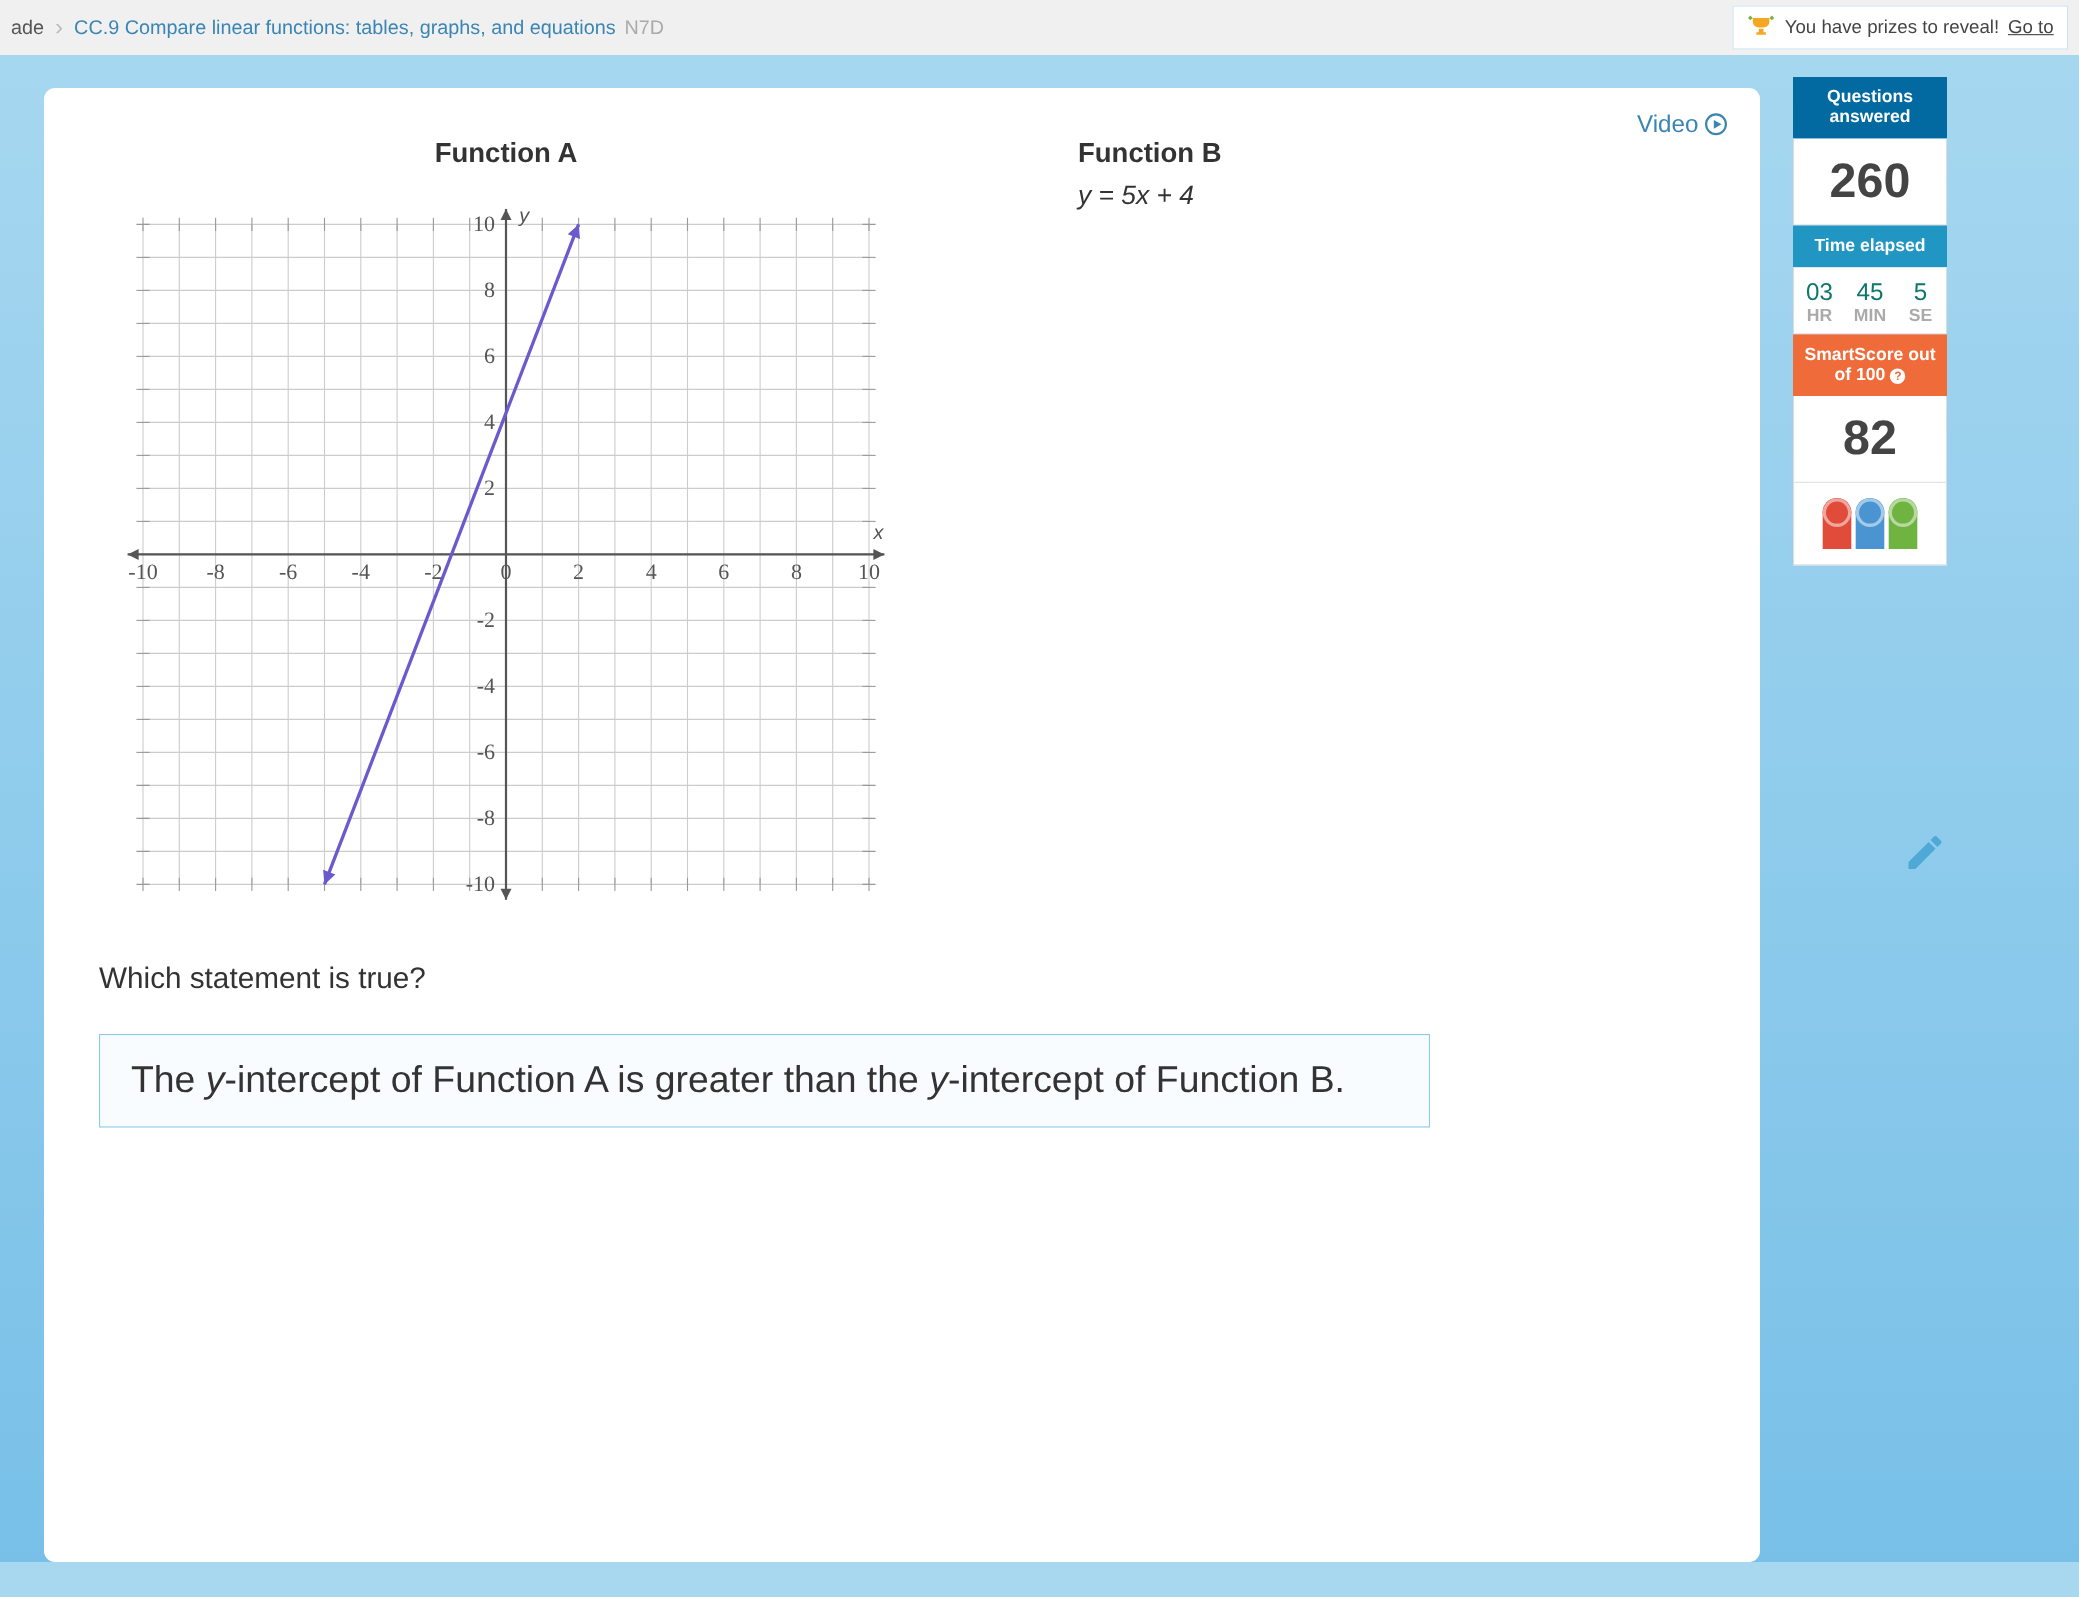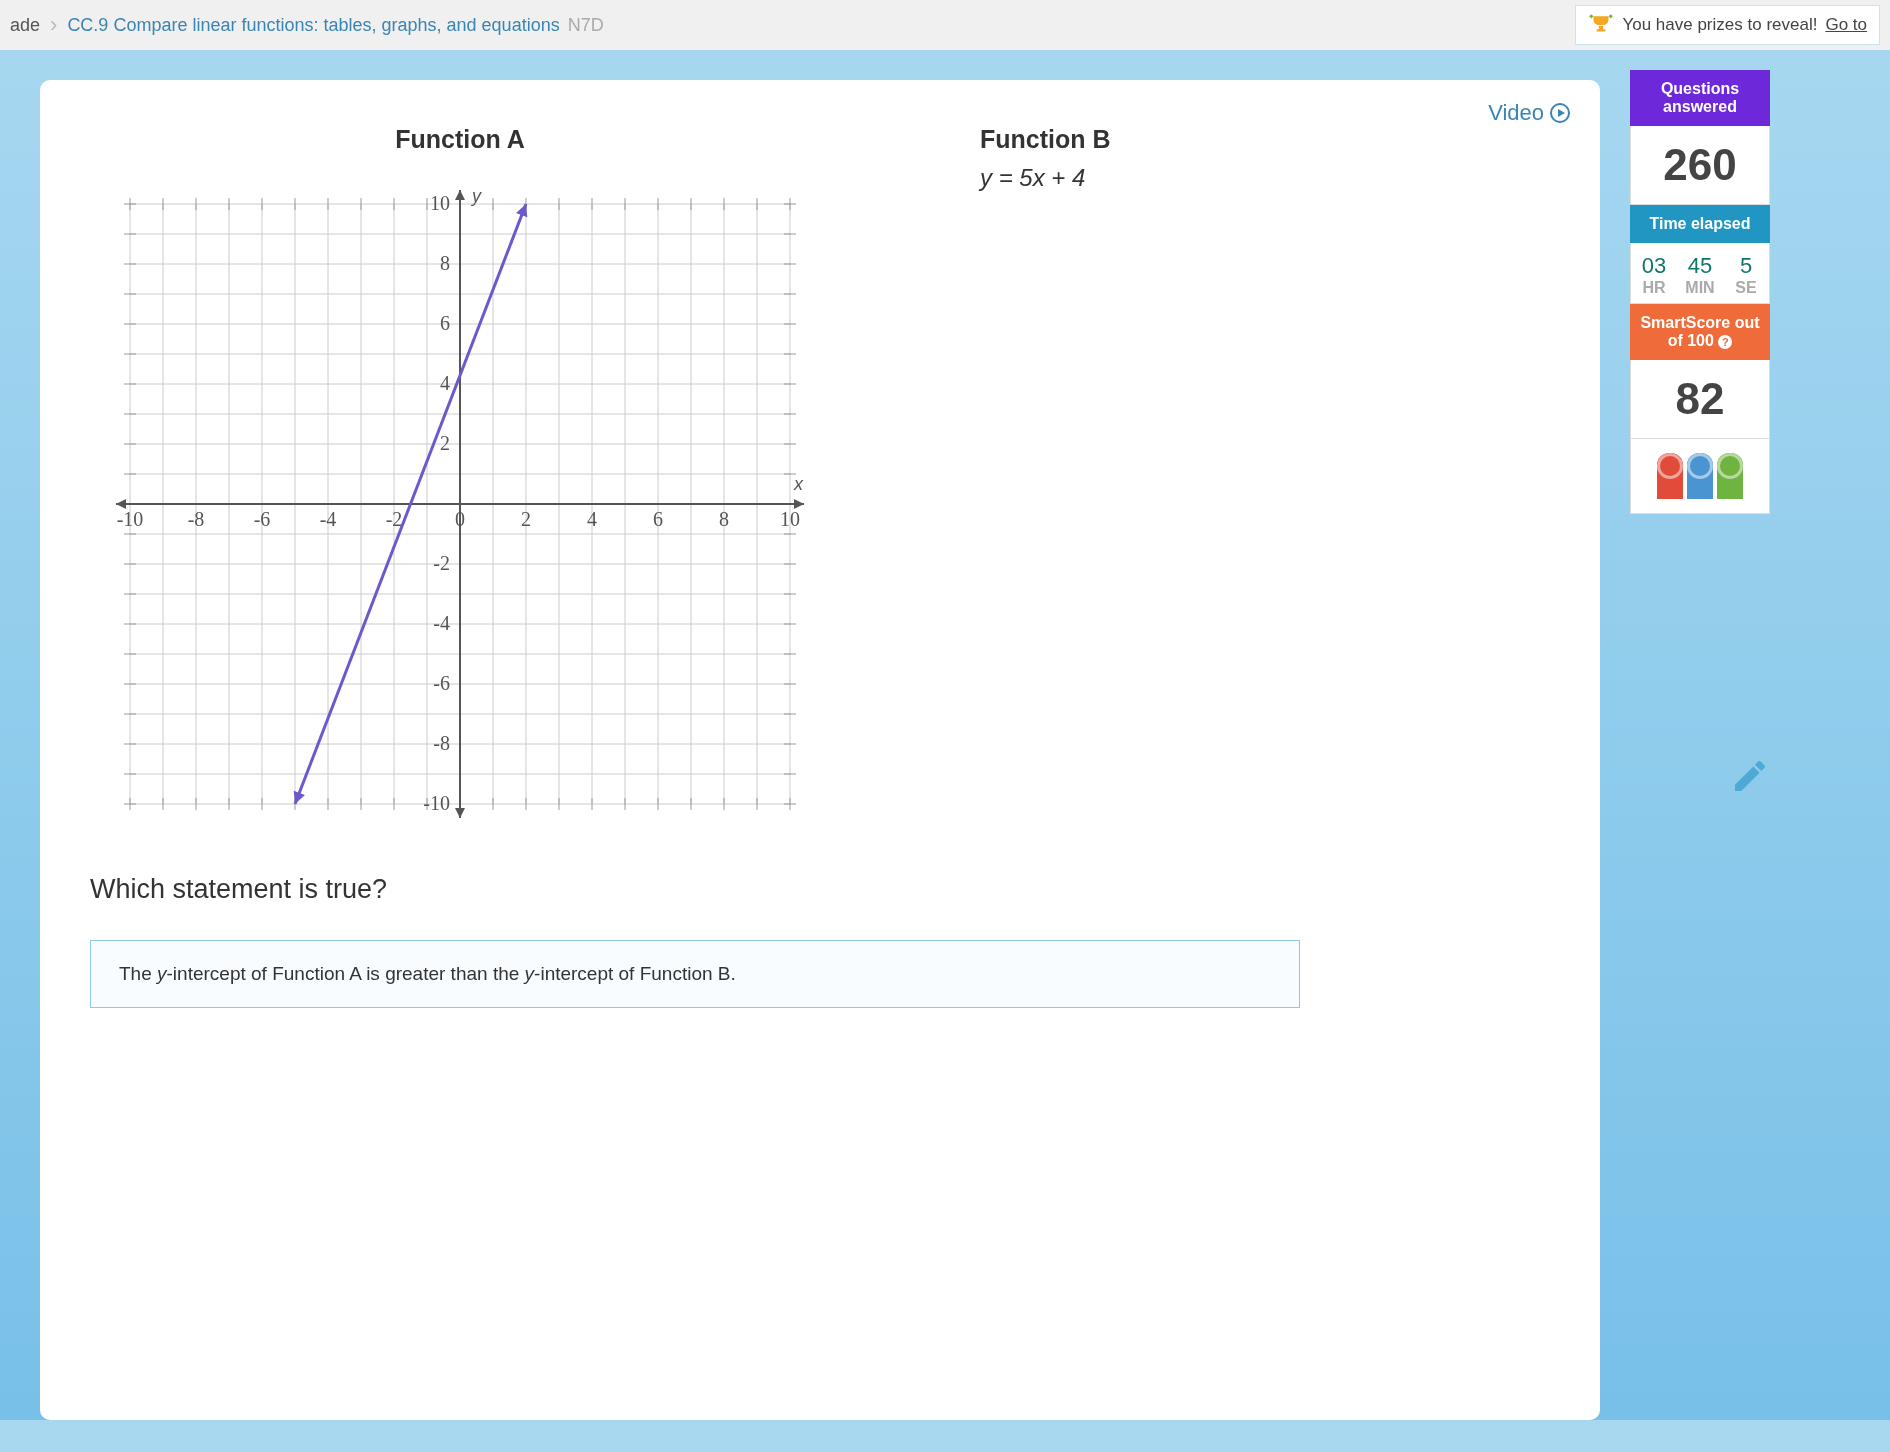--- a/index.html
+++ b/index.html
@@ -82,21 +82,21 @@
     font-size: 27px;
     margin-top: 30px;
     margin-bottom: 35px;
   }
   .answer-btn {
     display: block;
     width: 1210px;
     border: 1px solid #8ecae6;
     background: #f8fcff;
     color: #333;
-    font-size: 19px;
+    font-size: 34px;
     padding: 22px 28px;
     margin-bottom: 28px;
     text-align: left;
     cursor: pointer;
     font-family: inherit;
   }
   .answer-btn .ital { font-style: italic; }
 
   
   .side {
@@ -127,21 +127,21 @@
     content: "";
     border-left: 7px solid #3a85b3;
     border-top: 4px solid transparent;
     border-bottom: 4px solid transparent;
     margin-left: 2px;
   }
   .panel-head {
     font-size: 16px; font-weight: bold; color: #fff; text-align: center;
     padding: 10px 4px;
   }
-  .green { background: #6d28d9; }
+  .green { background: #0369a1; }
   .blue { background: #2196c3; }
   .orange { background: #ef6c3a; }
   .panel-val {
     background: #fff;
     text-align: center;
     font-size: 44px;
     font-weight: bold;
     color: #444;
     padding: 14px 0;
     border-left: 1px solid #ddd;

